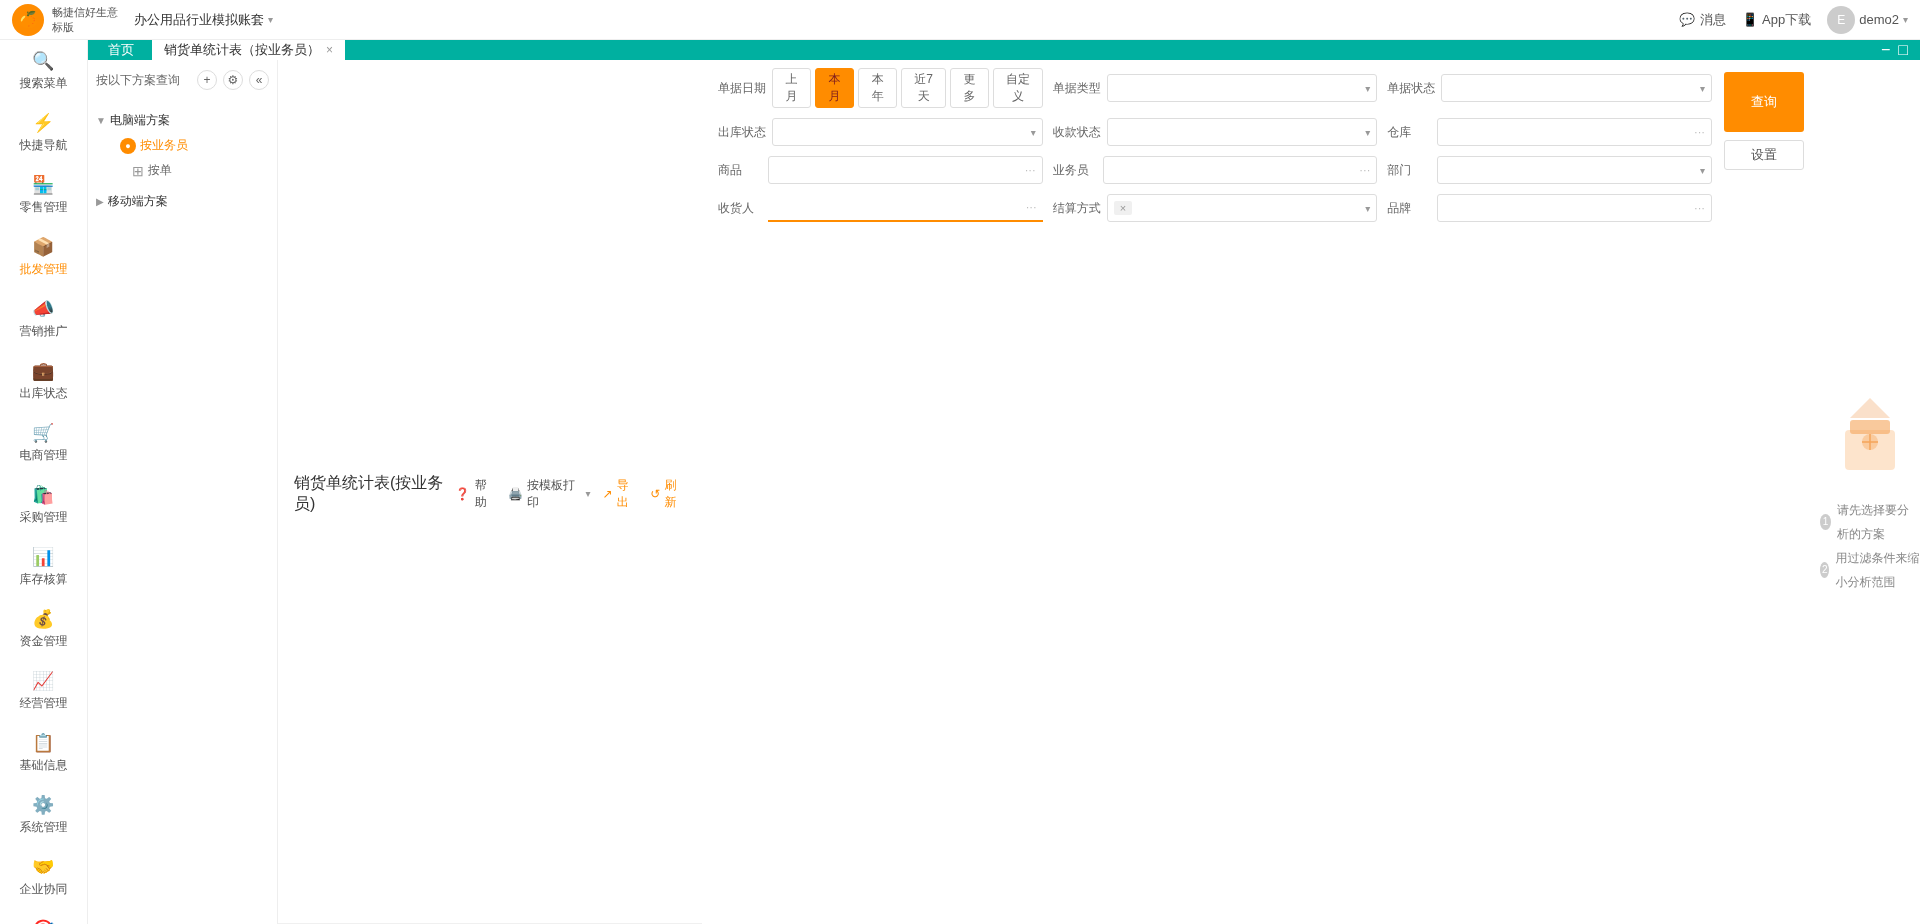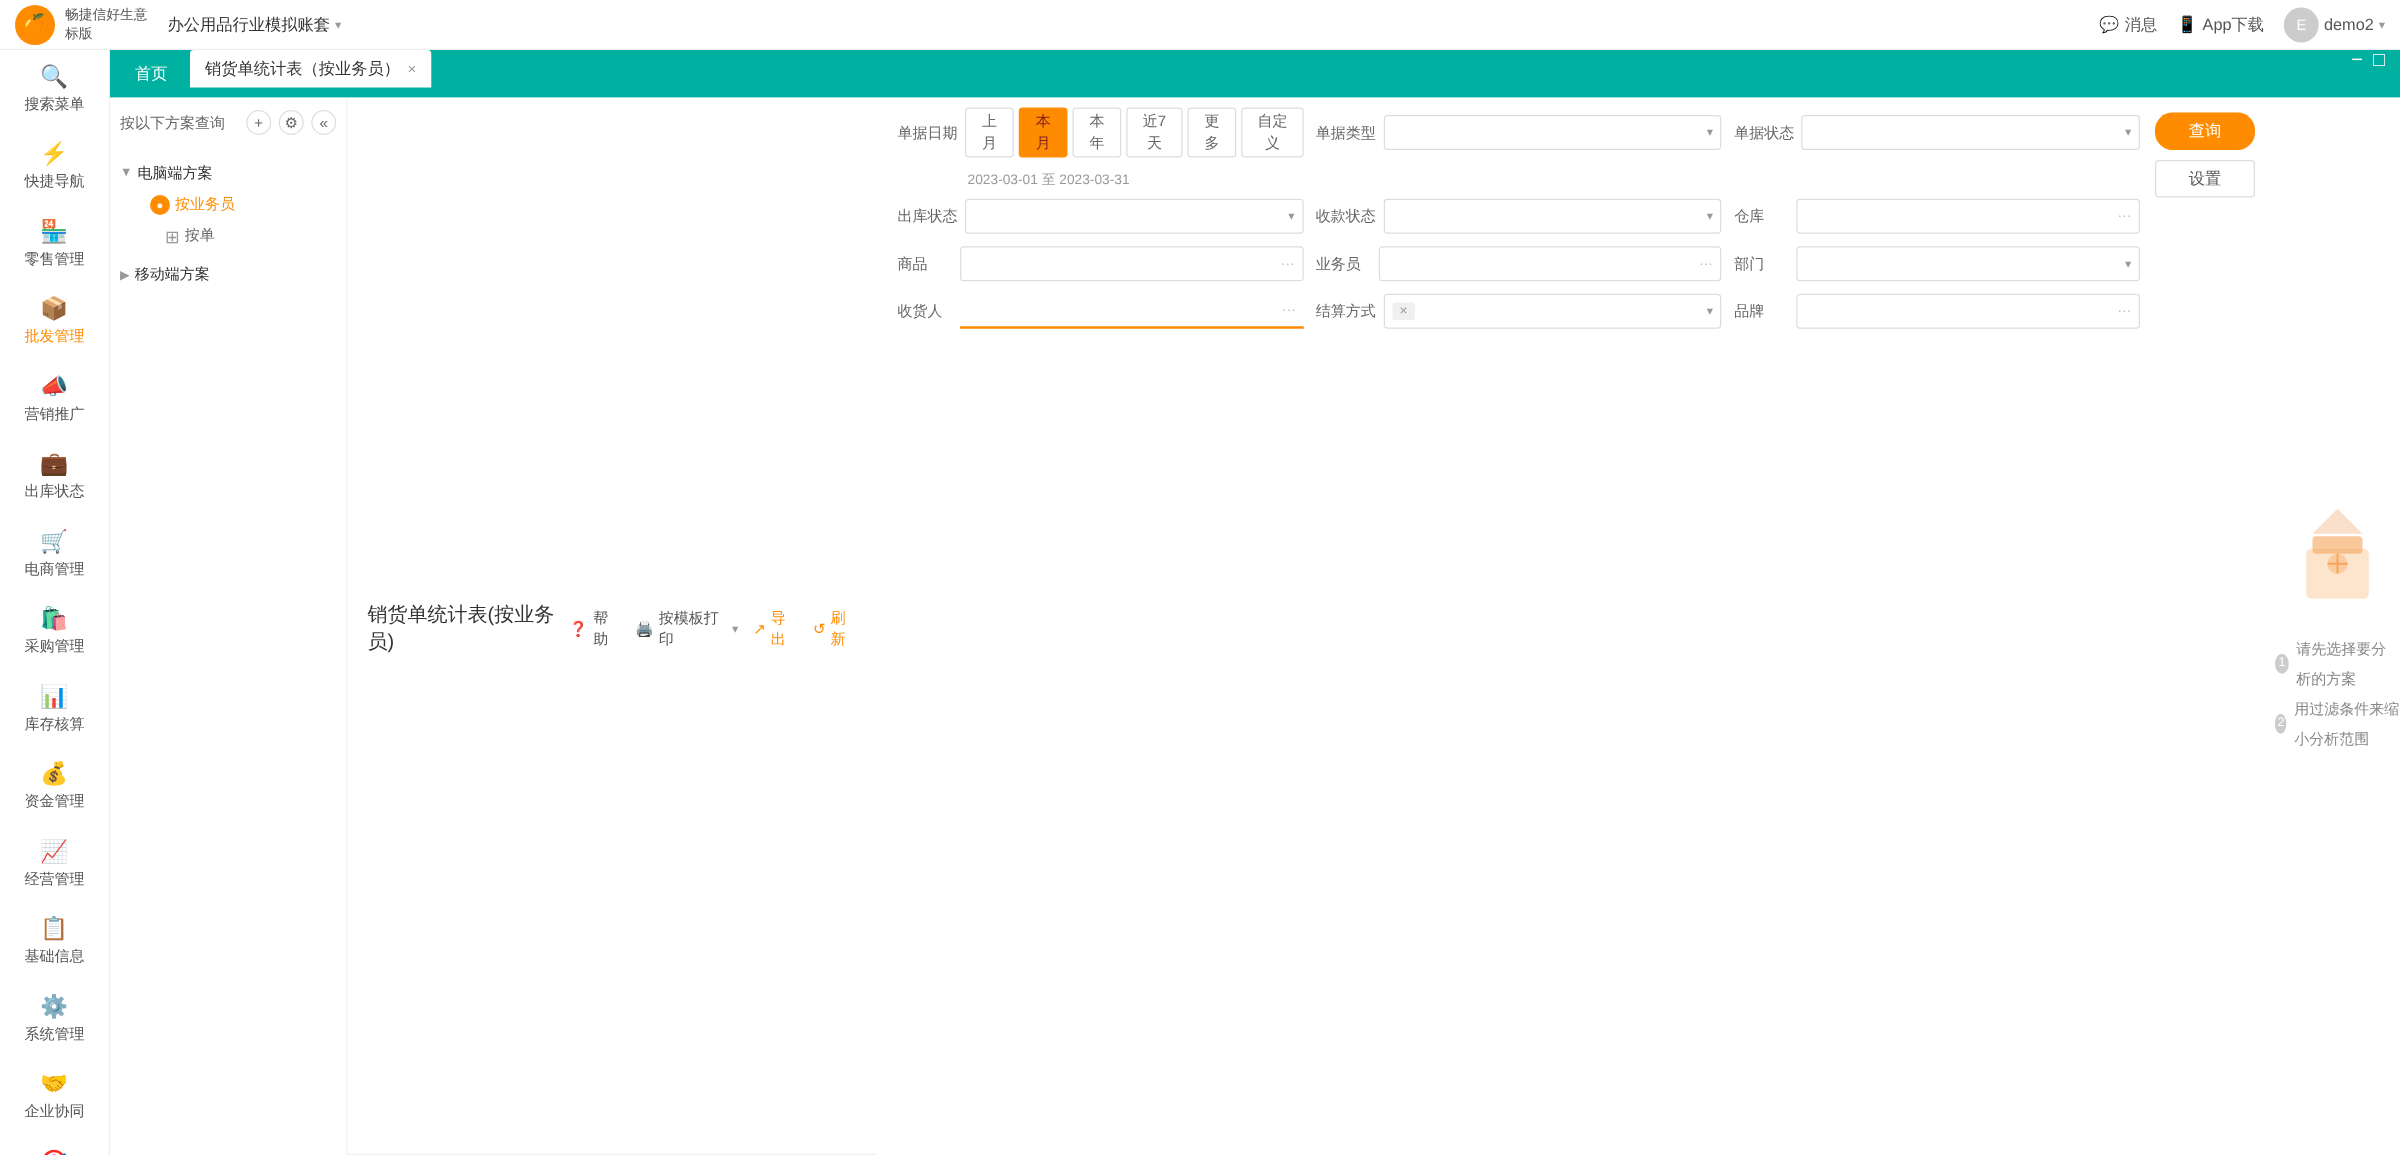--- a/index.html
+++ b/index.html
@@ -100,22 +100,22 @@
       margin-top: 40px;
       display: flex;
       flex-direction: column;
       height: calc(100vh - 40px);
     }
 
     
     .tab-bar {
       background: #00b0a0;
       display: flex;
-      align-items: flex-start;
-      height: 38px;
+      align-items: center;
+      height: 20px;
       padding: 0 4px;
     }
     .tab-home {
       padding: 0 16px;
       height: 38px;
       display: flex;
       align-items: center;
       color: #fff;
       cursor: pointer;
       font-size: 13px;
@@ -312,22 +312,22 @@
       color: #999;
       font-size: 12px;
       border-top: 1px solid #f0f0f0;
     }
 
     
     .query-btn {
       background: #ff8c00;
       color: #fff;
       border: none;
-      border-radius: 14px;
-      padding: 6px 20px;
+      border-radius: 3px;
+      padding: 21px 20px;
       cursor: pointer;
       font-size: 13px;
     }
     .set-btn {
       background: #fff;
       color: #555;
       border: 1px solid #ddd;
       border-radius: 3px;
       padding: 5px 20px;
       cursor: pointer;
@@ -635,23 +635,20 @@
               <span class="label">单据状态</span>
               <div class="input-wrap">
                 <div class="fc-input">
                   <span></span>
                   <span class="chevron">▾</span>
                 </div>
               </div>
             </div>
           </div>
 
-          <div style="margin-bottom:8px; margin-left:56px; font-size:11px; color:#999;">
-            <span>2023-03-01 至 2023-03-31</span>
-          </div>
 
           <div class="grid-row">
             <div class="filter-cell">
               <span class="label">出库状态</span>
               <div class="input-wrap">
                 <div class="fc-input">
                   <span></span>
                   <span class="chevron">▾</span>
                 </div>
               </div>

